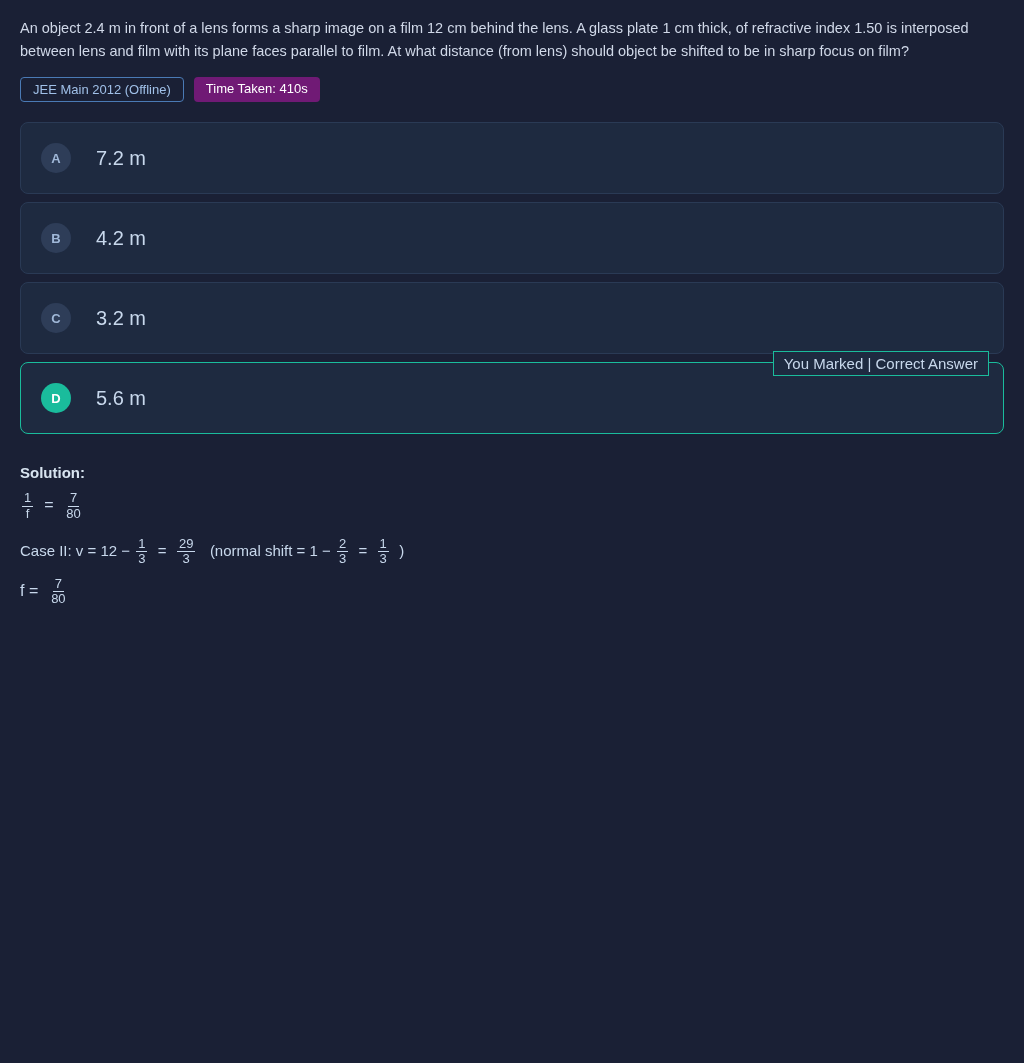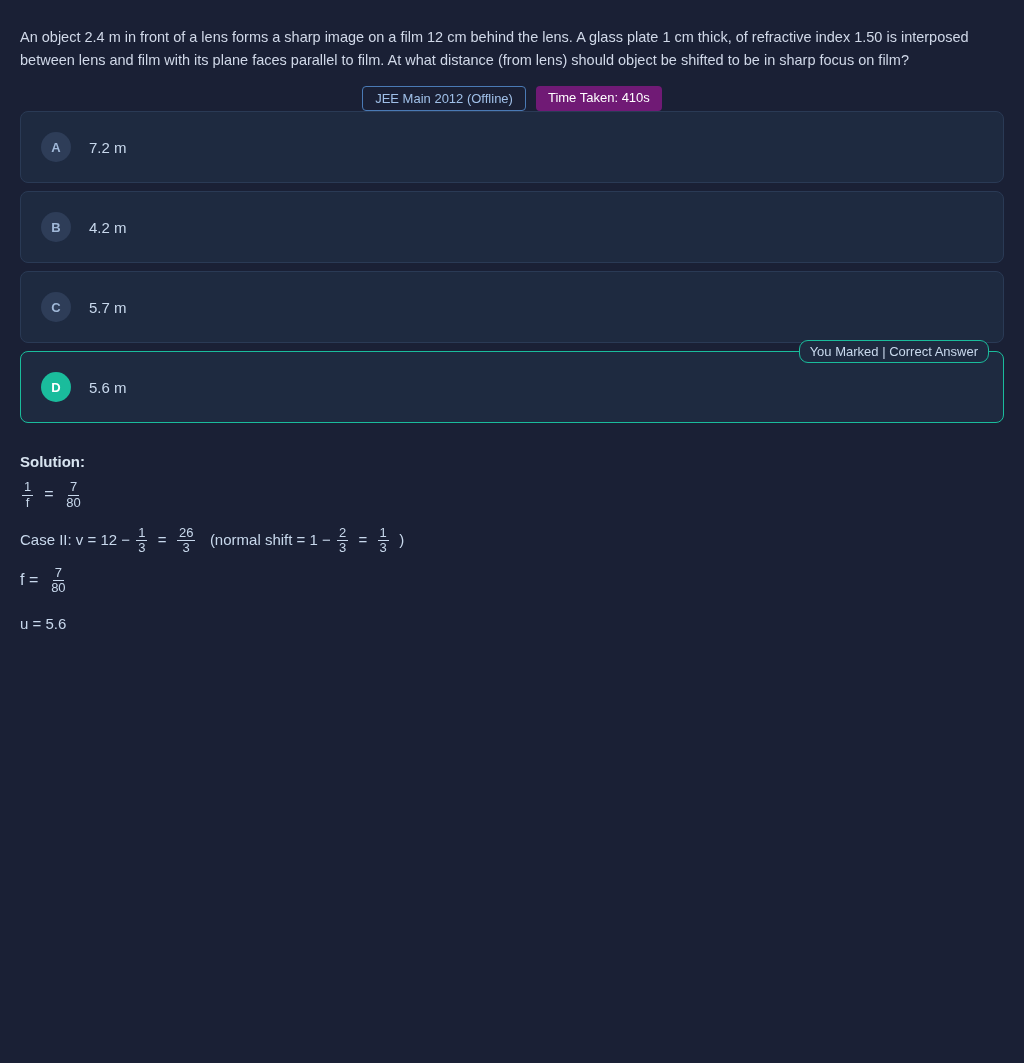--- a/index.html
+++ b/index.html
@@ -5,34 +5,34 @@
     * { box-sizing: border-box; margin: 0; padding: 0; }
     body {
       background-color: #1a2035;
       color: #e0e0e0;
       font-family: Arial, sans-serif;
       font-size: 15px;
       min-height: 1063px;
       width: 1024px;
     }
     .page-container {
-      padding: 26px 20px;
+      padding: 17px 20px;
       max-width: 1024px;
     }
     .question-text {
       color: #d0d8e8;
       font-size: 14.5px;
       line-height: 1.6;
       margin-bottom: 14px;
     }
     .tags-row {
       display: flex;
       gap: 10px;
+      margin-bottom: 20px;
       flex-wrap: wrap;
-      justify-content: center;
     }
     .tag {
       padding: 4px 12px;
       border-radius: 4px;
       font-size: 13px;
       font-weight: 500;
     }
     .tag-outline {
       border: 1.5px solid #4a7ab5;
       color: #a0c0e8;
@@ -76,32 +76,33 @@
       font-size: 13px;
       margin-right: 18px;
       flex-shrink: 0;
     }
     .option-badge.correct-badge {
       background-color: #1abc9c;
       color: #fff;
     }
     .option-text {
       color: #c8d8ec;
-      font-size: 15px;
+      font-size: 20px;
+      margin-left: 7px;
     }
     .you-marked-label {
       position: absolute;
       right: 14px;
       top: -12px;
       border: 1.5px solid #1abc9c;
       color: #c8d8ec;
       background: #1e2a40;
       padding: 3px 10px;
-      font-size: 13px;
-      border-radius: 9px;
+      font-size: 15px;
+      border-radius: 0;
     }
     .solution-section {
       margin-top: 22px;
       color: #c8d8ec;
     }
     .solution-label {
       font-weight: bold;
       font-size: 15px;
       margin-bottom: 10px;
       color: #d8e4f0;
@@ -155,21 +156,21 @@
       <span class="option-text">7.2 m</span>
     </div>
 
     <div class="option-row">
       <div class="option-badge">B</div>
       <span class="option-text">4.2 m</span>
     </div>
 
     <div class="option-row">
       <div class="option-badge">C</div>
-      <span class="option-text">5.7 m</span>
+      <span class="option-text">3.2 m</span>
     </div>
 
     <div class="option-row correct-answer">
       <div class="option-badge correct-badge">D</div>
       <span class="option-text">5.6 m</span>
       <span class="you-marked-label">You Marked | Correct Answer</span>
     </div>
 
   </div>
 
@@ -190,21 +191,21 @@
     </div>
 
     <div class="solution-line">
       Case II: v = 12 −
       <span class="fraction">
         <span class="num">1</span>
         <span class="den">3</span>
       </span>
       &nbsp;=&nbsp;
       <span class="fraction">
-        <span class="num">26</span>
+        <span class="num">29</span>
         <span class="den">3</span>
       </span>
       &nbsp; (normal shift = 1 −
       <span class="fraction">
         <span class="num">2</span>
         <span class="den">3</span>
       </span>
       &nbsp;=&nbsp;
       <span class="fraction">
         <span class="num">1</span>
@@ -214,18 +215,15 @@
     </div>
 
     <div class="math-block">
       f =&nbsp;
       <span class="fraction">
         <span class="num">7</span>
         <span class="den">80</span>
       </span>
     </div>
 
-    <div class="solution-line">
-      u = 5.6
-    </div>
   </div>
 
 </div>
 
 </body></html>

